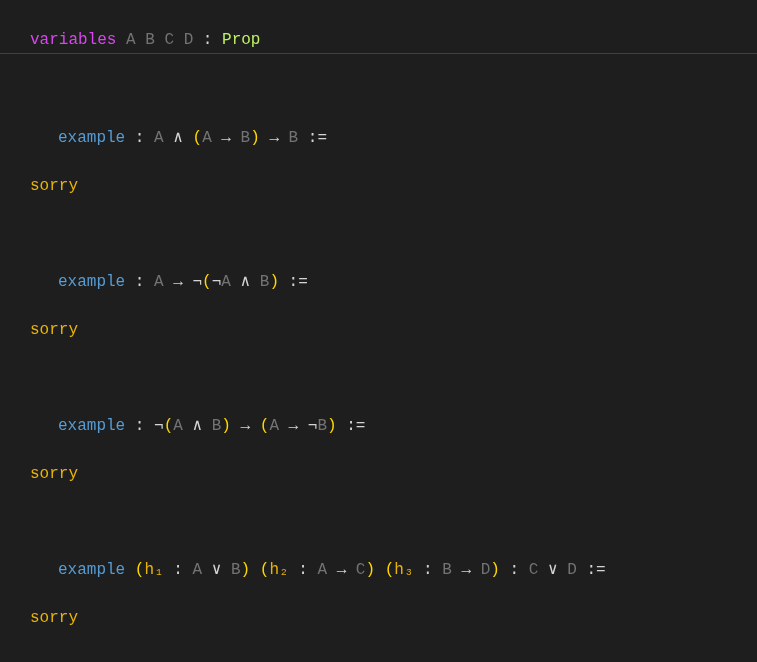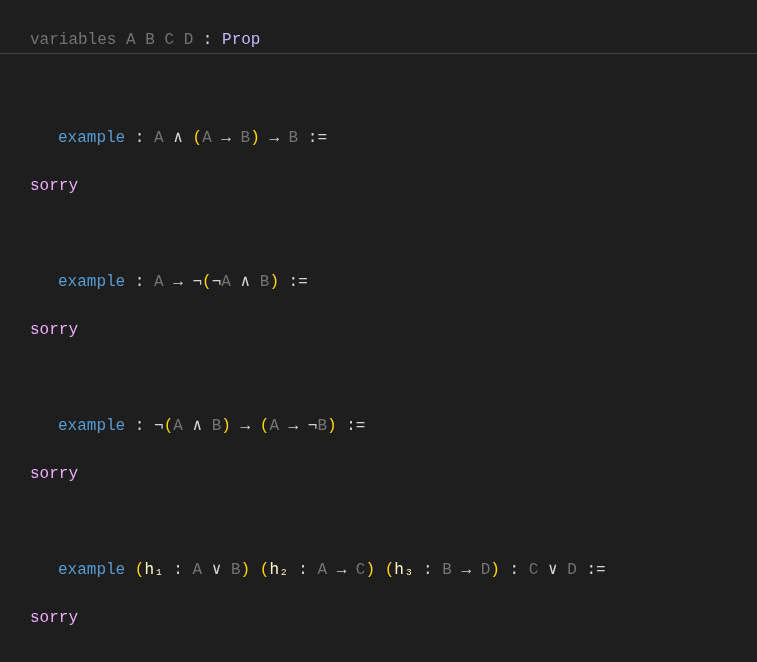--- a/index.html
+++ b/index.html
@@ -24,27 +24,27 @@
     }
     .line {
       padding: 0 30px;
       height: 24px;
     }
     .line.first {
       border-bottom: 1px solid #404040;
       padding-bottom: 2px;
       height: 26px;
     }
-    .kw-variables { color: #737373; }
+    .kw-variables { color: #d946ef; }
     .kw-example { color: #569cd6; margin-left: 28px; }
-    .kw-sorry { color: #f0abfc; margin-top: 45px; }
-    .kw-prop { color: #c4b5fd; }
+    .kw-sorry { color: #eab308; margin-top: 45px; }
+    .kw-prop { color: #bef264; }
     .ident { color: #737373; }
     .paren { color: #ffd700; }
-    .hyp { color: #fef9c3; }
+    .hyp { color: #eab308; }
     .white { color: #d4d4d4; }
   </style>
 </head>
 <body>
 
 <div class="editor">
 <div class="line first"><span class="kw-variables">variables</span><span class="ident"> A B C D </span><span class="white">: </span><span class="kw-prop">Prop</span></div>
 <div class="line"></div>
 <div class="line"><span class="kw-example">example</span><span> </span><span class="white">:</span><span> </span><span class="ident">A</span><span> </span><span class="white">∧</span><span> </span><span class="paren">(</span><span class="ident">A</span><span> </span><span class="white">→</span><span> </span><span class="ident">B</span><span class="paren">)</span><span> </span><span class="white">→</span><span> </span><span class="ident">B</span><span> </span><span class="white">:=</span></div>
 <div class="line"><span class="kw-sorry">sorry</span></div>

